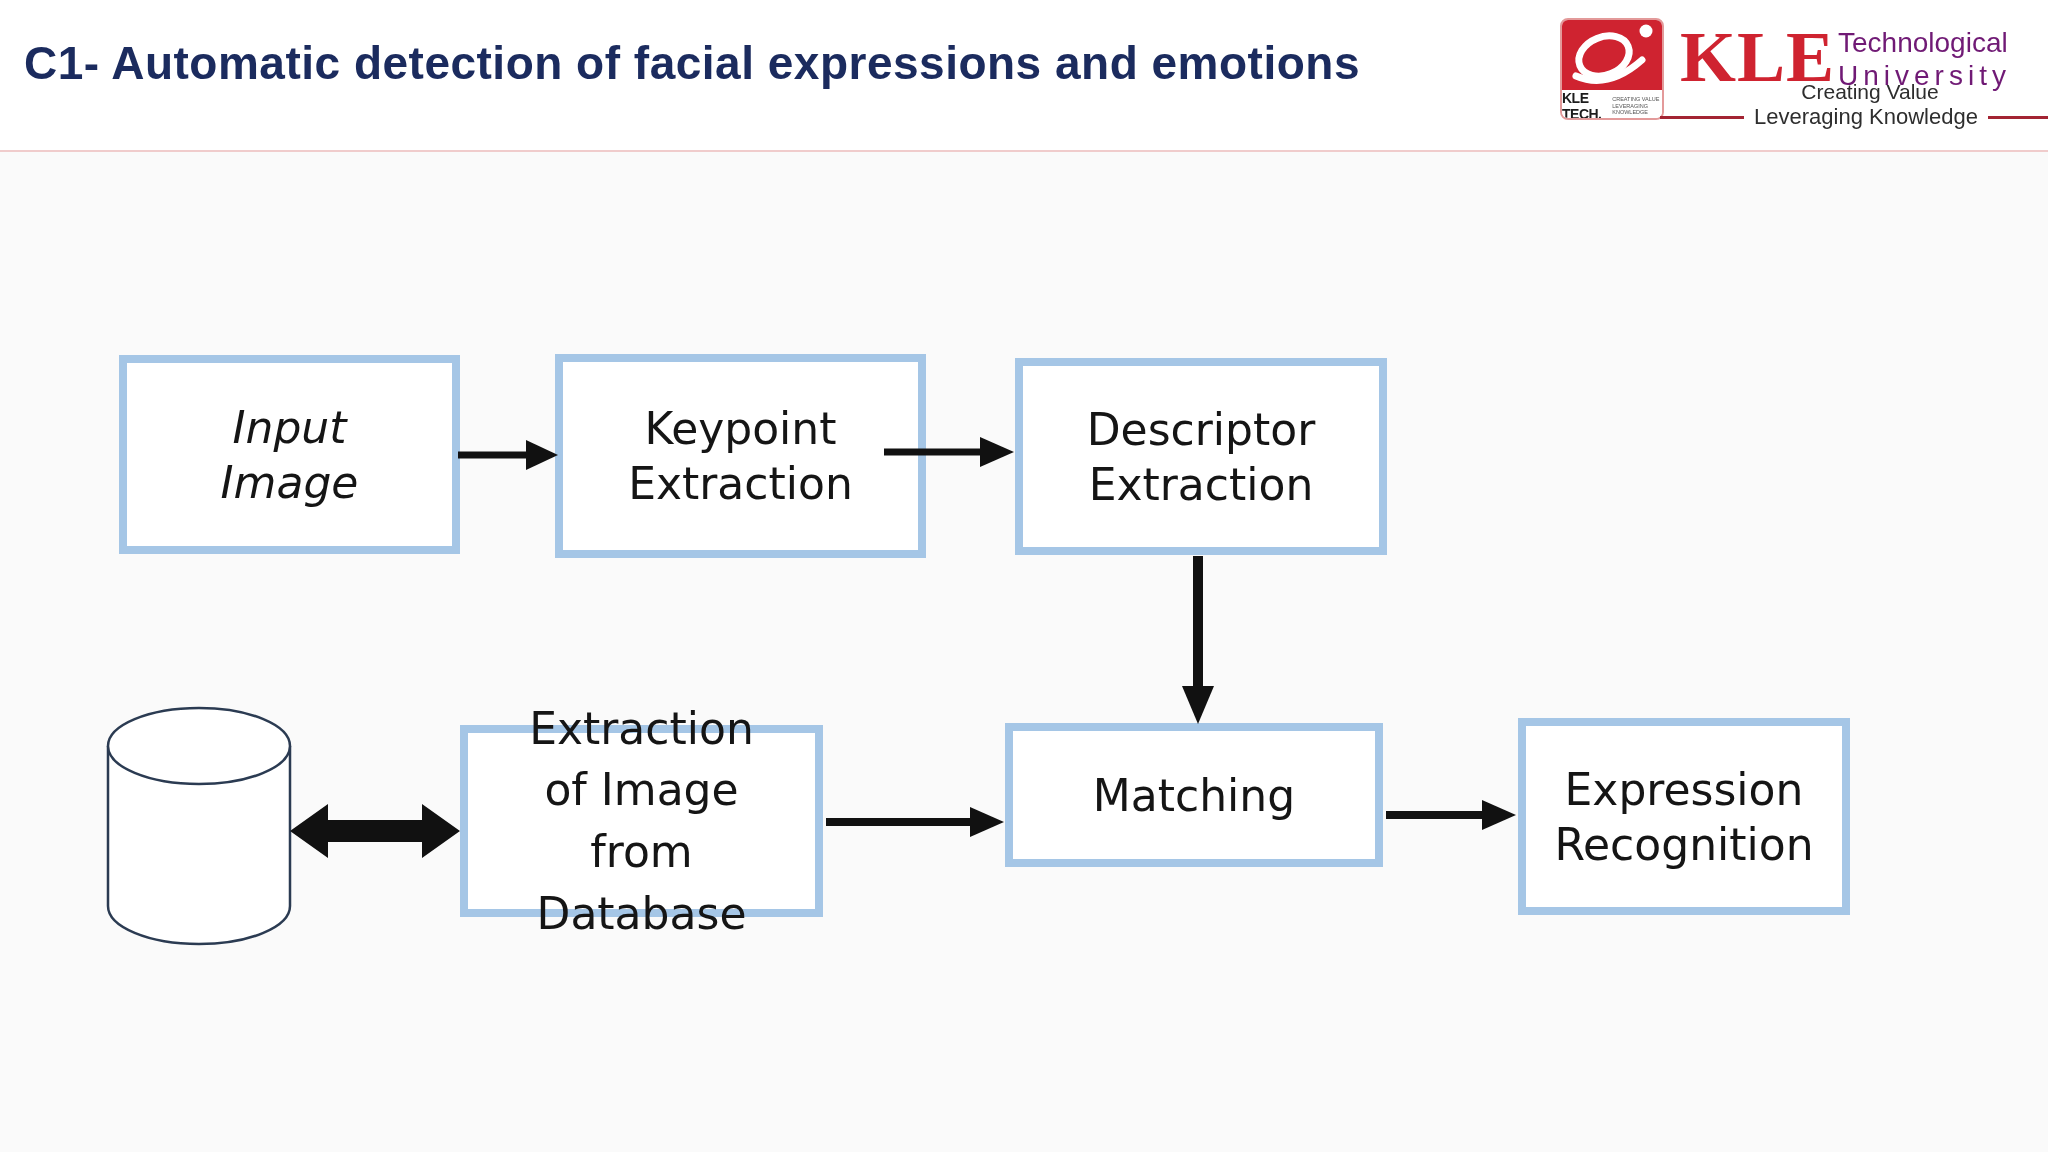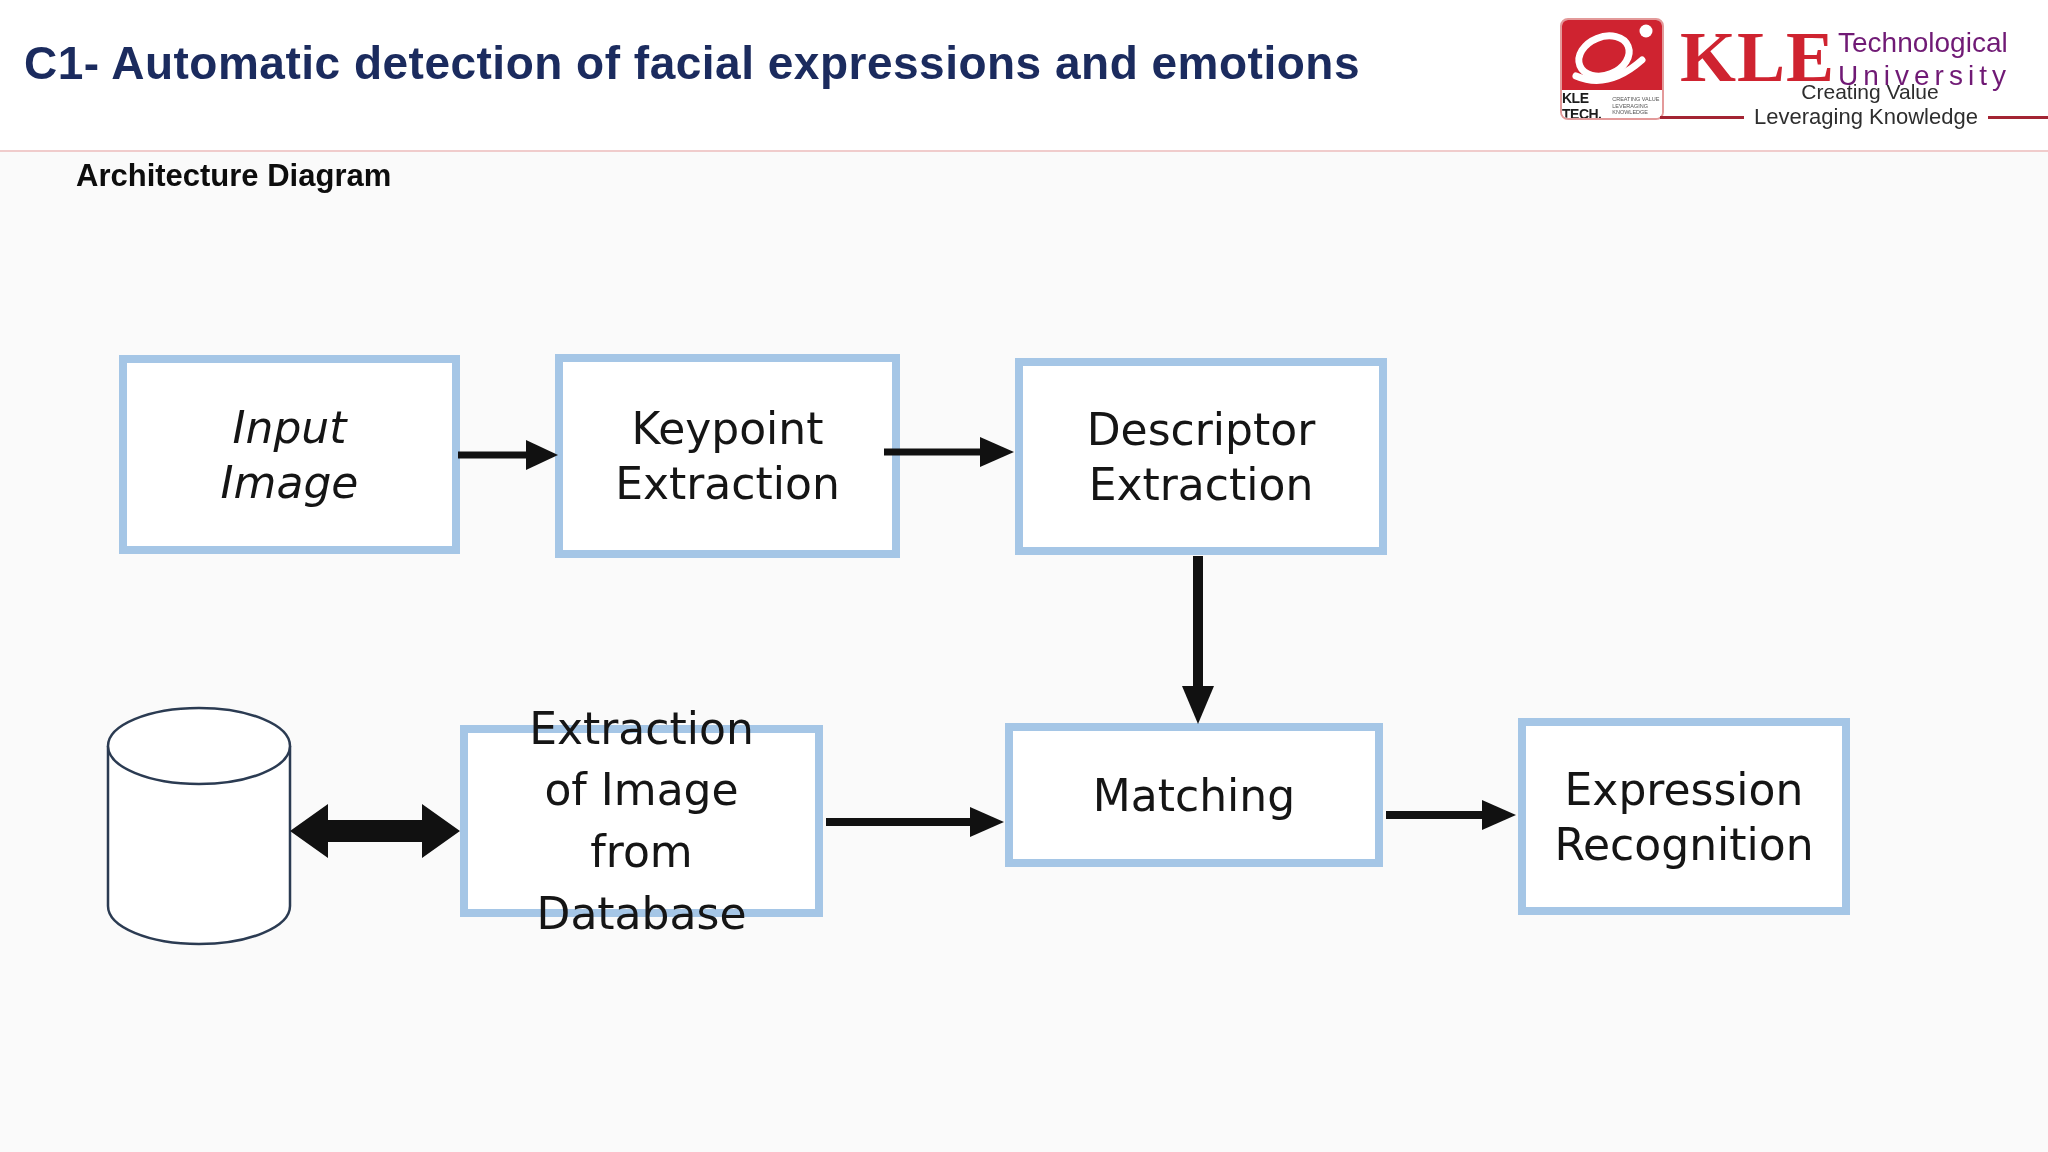--- a/index.html
+++ b/index.html
@@ -59,21 +59,21 @@
   .node{
     position:absolute;background:#ffffff;border:8px solid #a5c6e6;
     box-sizing:border-box;display:flex;align-items:center;justify-content:center;
   }
   .node-label{
     font-family:"DejaVu Sans",sans-serif;font-size:44px;color:#151515;
     text-align:center;white-space:pre-line;line-height:1.25;
   }
   .node-extraction .node-label{line-height:1.4;}
   .node-input    {left:119px;top:355px;width:341px;height:199px;font-style:italic;}
-  .node-keypoint {left:555px;top:354px;width:345px;height:204px;}
+  .node-keypoint {left:555px;top:354px;width:371px;height:204px;}
   .node-descriptor{left:1015px;top:358px;width:372px;height:197px;}
   .node-extraction{left:460px;top:725px;width:363px;height:192px;}
   .node-matching {left:1005px;top:723px;width:378px;height:144px;}
   .node-expression{left:1518px;top:718px;width:332px;height:197px;}
   
   .db-wrap{position:absolute;left:104px;top:704px;width:190px;height:244px;}
   .db-label{
     position:absolute;left:122px;top:818px;
     font-family:"DejaVu Sans",sans-serif;font-size:37px;color:#151515;
     line-height:1.3;white-space:pre-line;
@@ -111,21 +111,20 @@
       <div class="l2">University</div>
     </div>
     <div class="tagline-1">Creating Value</div>
     <div class="tagline-row">
       <span class="rule"></span>
       <span class="tagline-2">Leveraging Knowledge</span>
       <span class="rule"></span>
     </div>
   </div>
 
-  <div class="section-heading">Architecture Diagram</div>
 
   <div class="node node-input">
     <div class="node-label">Input
 Image</div>
   </div>
 
   <div class="node node-keypoint">
     <div class="node-label">Keypoint
 Extraction</div>
   </div>

